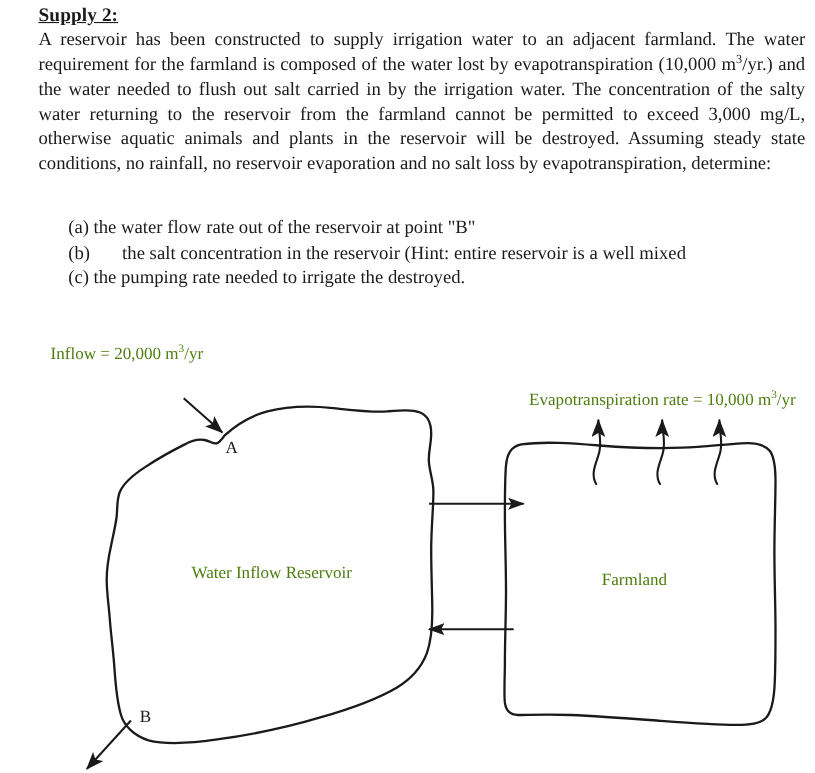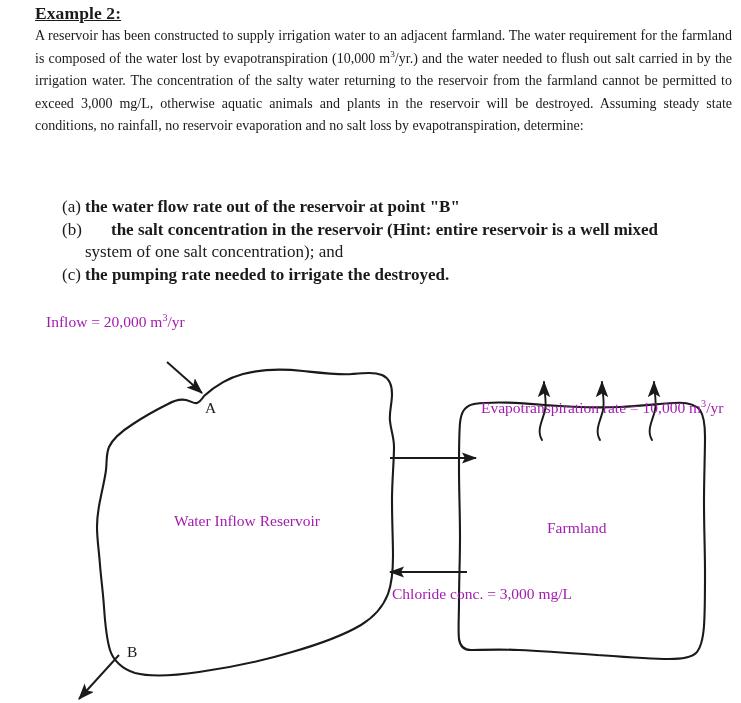--- a/index.html
+++ b/index.html
@@ -35,21 +35,21 @@
     font-weight: bold;
     text-decoration: underline;
     font-size: 17.5px;
     line-height: 22px;
     letter-spacing: 0.1px;
     display: inline-block;
     margin: 0 0 1px 0;
   }
 
   .para {
-    font-size: 14px;
+    font-size: 17px;
     line-height: 22.6px;
     text-align: justify;
     text-justify: inter-word;
     margin: 0;
     width: 697px;
   }
 
   .sup { font-size: 0.66em; vertical-align: super; line-height: 0; }
 
   
@@ -66,78 +66,76 @@
     align-items: flex-start;
     margin: 0;
   }
   .qmark {
     flex: 0 0 auto;
     width: 23px;
   }
   .qtext {
     flex: 1 1 auto;
     text-align: justify;
-    font-weight: bold;
   }
   .qtext.wide { width: 636px; margin-left: 26px; }
   .qcont { padding-left: 23px; }
 
   
   #diagram {
     position: absolute;
     left: 0;
     top: 0;
     width: 741px;
     height: 703px;
     pointer-events: none;
   }
 
   .dlabel {
     position: absolute;
     font-size: 15.5px;
     line-height: 19px;
     white-space: nowrap;
-    color: #a21caf;
+    color: #4d7c0f;
   }
   .pt-label {
     position: absolute;
     font-size: 15.5px;
     color: #1a1a1a;
   }
 
   #lbl-inflow { left: 46px;  top: 312px; }
-  #lbl-evapo  { left: 481px; top: 354px; margin-top: 44px; }
+  #lbl-evapo  { left: 481px; top: 354px; }
   #lbl-reservoir { left: 174px; top: 511px; }
   #lbl-farmland  { left: 547px; top: 518px; }
   #lbl-chloride  { left: 392px; top: 584px; }
   #lbl-a { left: 205px; top: 399px; }
   #lbl-b { left: 127px; top: 643px; }
 </style>
 </head>
 <body>
 
 <div id="page">
 
   <div class="text-block">
-    <div class="example-title">Example 2:</div>
+    <div class="example-title">Supply 2:</div>
     <p class="para"><span>A reservoir has been constructed to supply irrigation water to an adjacent farmland. The water requirement for the farmland is composed of the water lost by evapotranspiration (10,000 m</span><span class="sup">3</span><span>/yr.) and the water needed to flush out salt carried in by the irrigation water. The concentration of the salty water returning to the reservoir from the farmland cannot be permitted to exceed 3,000 mg/L, otherwise aquatic animals and plants in the reservoir will be destroyed. Assuming steady state conditions, no rainfall, no reservoir evaporation and no salt loss by evapotranspiration, determine:</span></p>
   </div>
 
   <div class="qlist">
 
     <div class="qitem">
       <span class="qmark">(a)</span>
       <span class="qtext">the water flow rate out of the reservoir at point "B"</span>
     </div>
 
     <div class="qitem">
       <span class="qmark">(b)</span>
       <span class="qtext wide">the salt concentration in the reservoir (Hint: entire reservoir is a well mixed</span>
     </div>
-    <div class="qcont">system of one salt concentration); and</div>
 
     <div class="qitem">
       <span class="qmark">(c)</span>
       <span class="qtext">the pumping rate needed to irrigate the destroyed.</span>
     </div>
 
   </div>
 
   <svg id="diagram" viewBox="0 0 741 703" width="741" height="703">
     <defs>
@@ -214,19 +212,18 @@
   <div class="dlabel" id="lbl-inflow">
     <div><span>Inflow = 20,000 m</span><span class="sup">3</span><span>/yr</span></div>
   </div>
 
   <div class="dlabel" id="lbl-evapo"><span>Evapotranspiration rate = 10,000 m</span><span class="sup">3</span><span>/yr</span></div>
 
   <div class="dlabel" id="lbl-reservoir">Water Inflow Reservoir</div>
 
   <div class="dlabel" id="lbl-farmland">Farmland</div>
 
-  <div class="dlabel" id="lbl-chloride">Chloride conc. = 3,000 mg/L</div>
 
   <div class="pt-label" id="lbl-a">A</div>
 
   <div class="pt-label" id="lbl-b">B</div>
 
 </div>
 
 </body></html>

